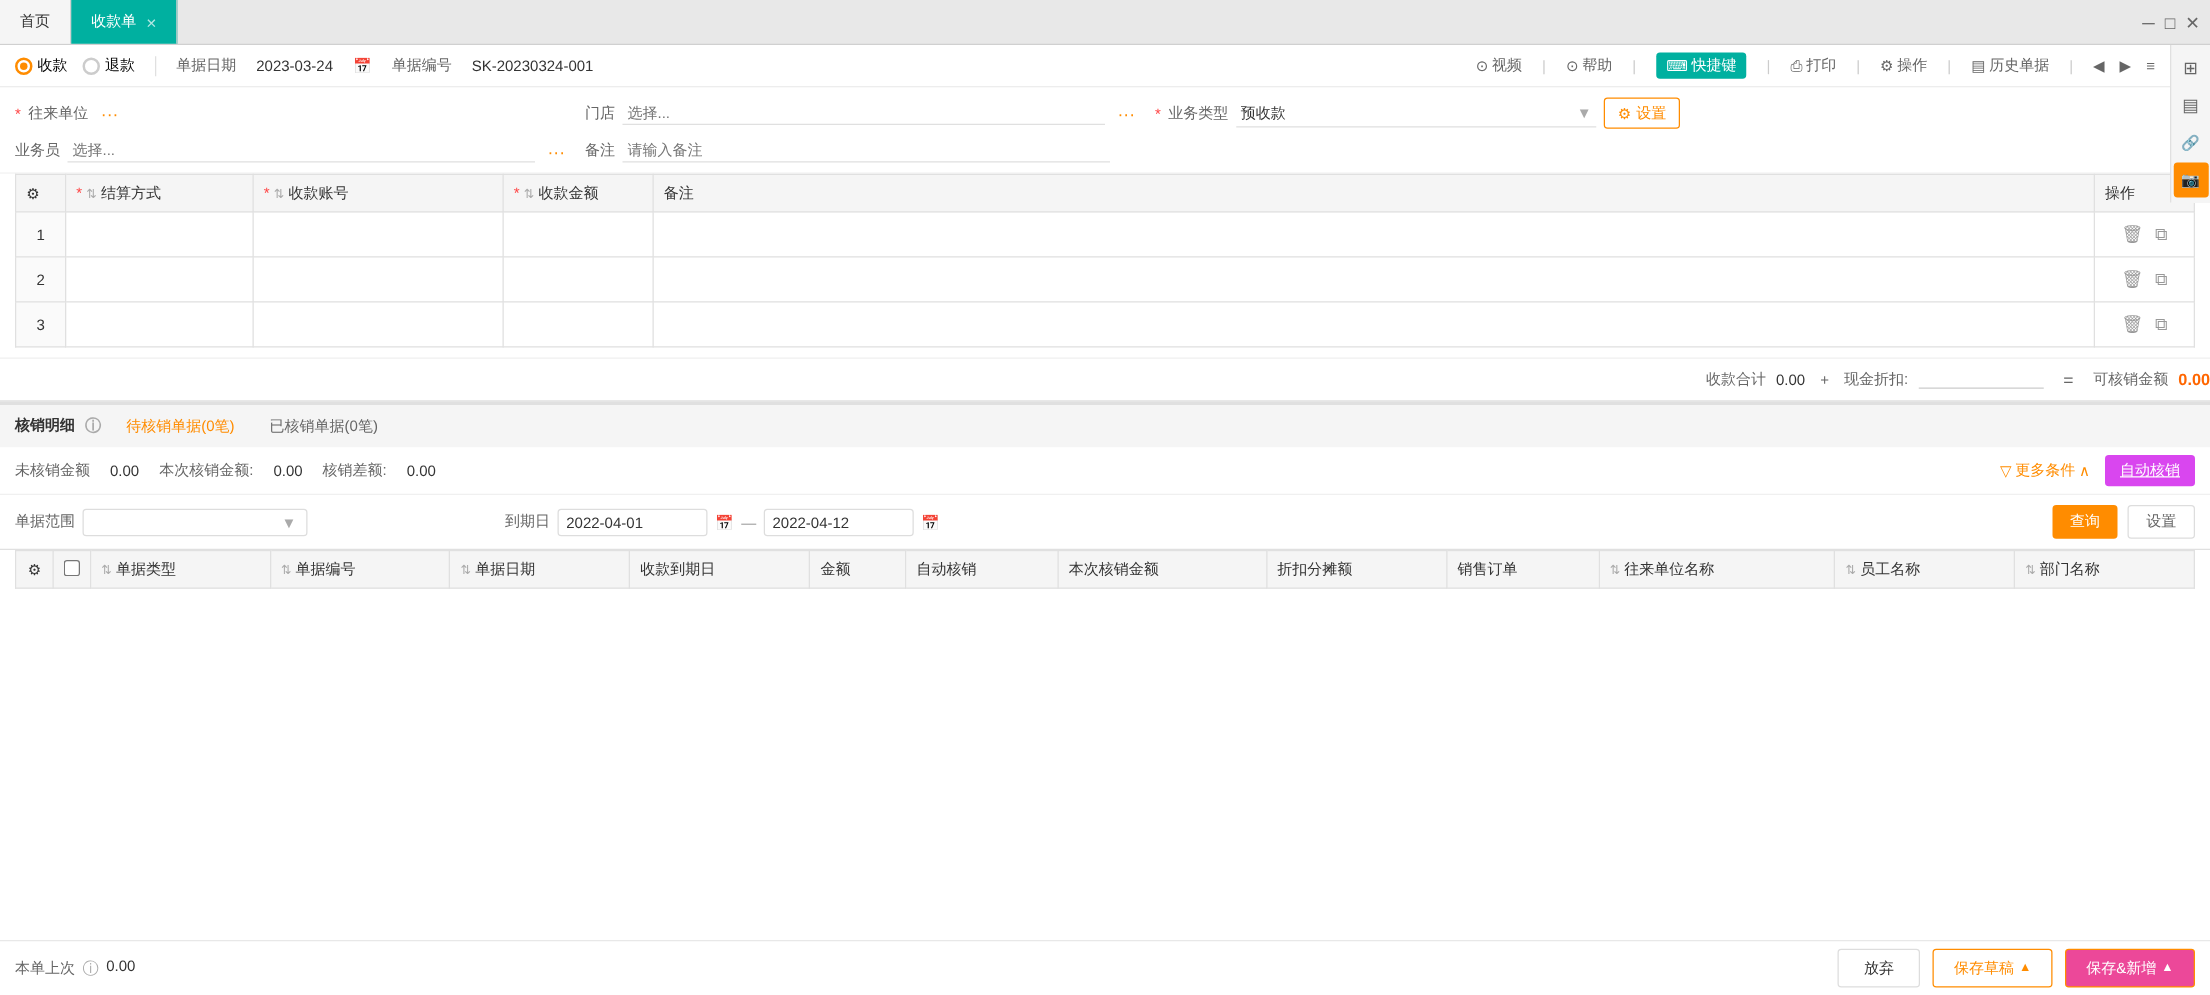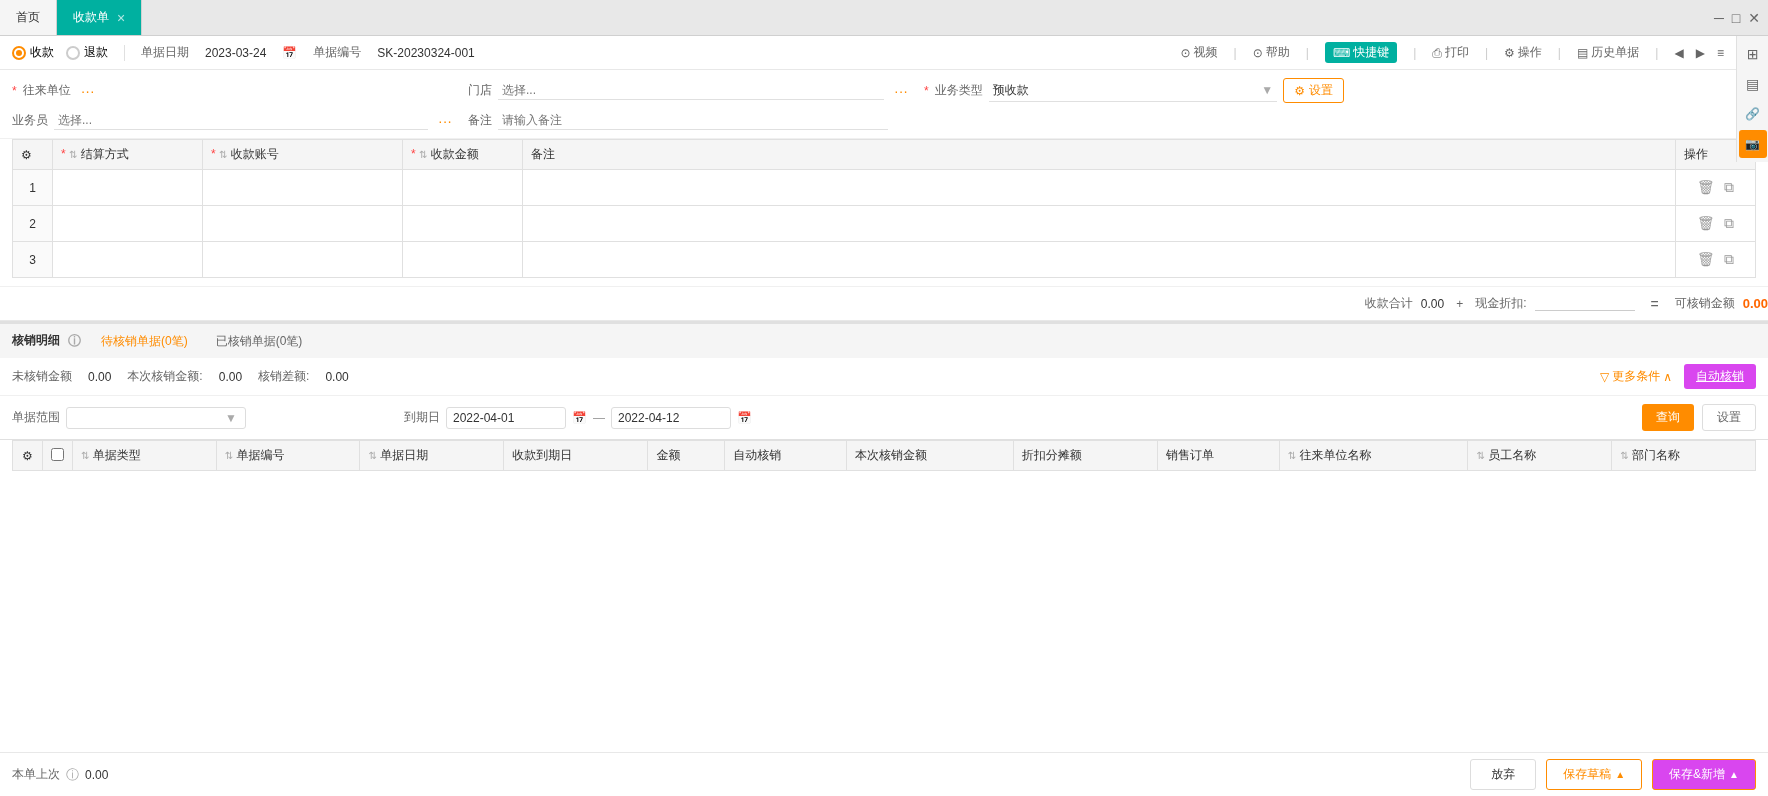--- a/index.html
+++ b/index.html
@@ -142,27 +142,27 @@
     
     .footer-bar {
       display: flex; align-items: center;
       padding: 8px 12px;
       background: #fff;
       border-top: 1px solid #e8e8e8;
       gap: 12px;
       position: fixed; bottom: 0; left: 0; right: 0;
       height: 44px;
     }
-    .footer-info { display: flex; align-items: center; gap: 6px; color: #666; }
+    .footer-info { display: flex; gap: 6px; color: #666; }
     .footer-value { color: #333; font-weight: 500; }
     .footer-circle { color: #aaa; cursor: pointer; font-size: 13px; }
     .footer-right { margin-left: auto; display: flex; align-items: center; gap: 10px; }
     .btn-abandon { background: #fff; border: 1px solid #ddd; color: #333; padding: 6px 20px; border-radius: 3px; cursor: pointer; }
     .btn-save-draft { background: #fff; border: 1px solid #ff8c00; color: #ff8c00; padding: 6px 16px; border-radius: 3px; cursor: pointer; display: flex; align-items: center; gap: 4px; }
-    .btn-save-new { background: #d946ef; border: 1px solid #ff8c00; color: #fff; padding: 6px 16px; border-radius: 3px; cursor: pointer; display: flex; align-items: center; gap: 4px; }
+    .btn-save-new { background: #ec4899; border: 1px solid #ff8c00; color: #fff; padding: 6px 16px; border-radius: 3px; cursor: pointer; display: flex; align-items: center; gap: 4px; }
     .btn-arrow { font-size: 10px; }
 
     
     .right-sidebar {
       position: fixed; right: 0; top: 36px;
       width: 32px;
       display: flex; flex-direction: column; align-items: center;
       gap: 2px;
       background: #f5f5f5;
       border-left: 1px solid #e0e0e0;

